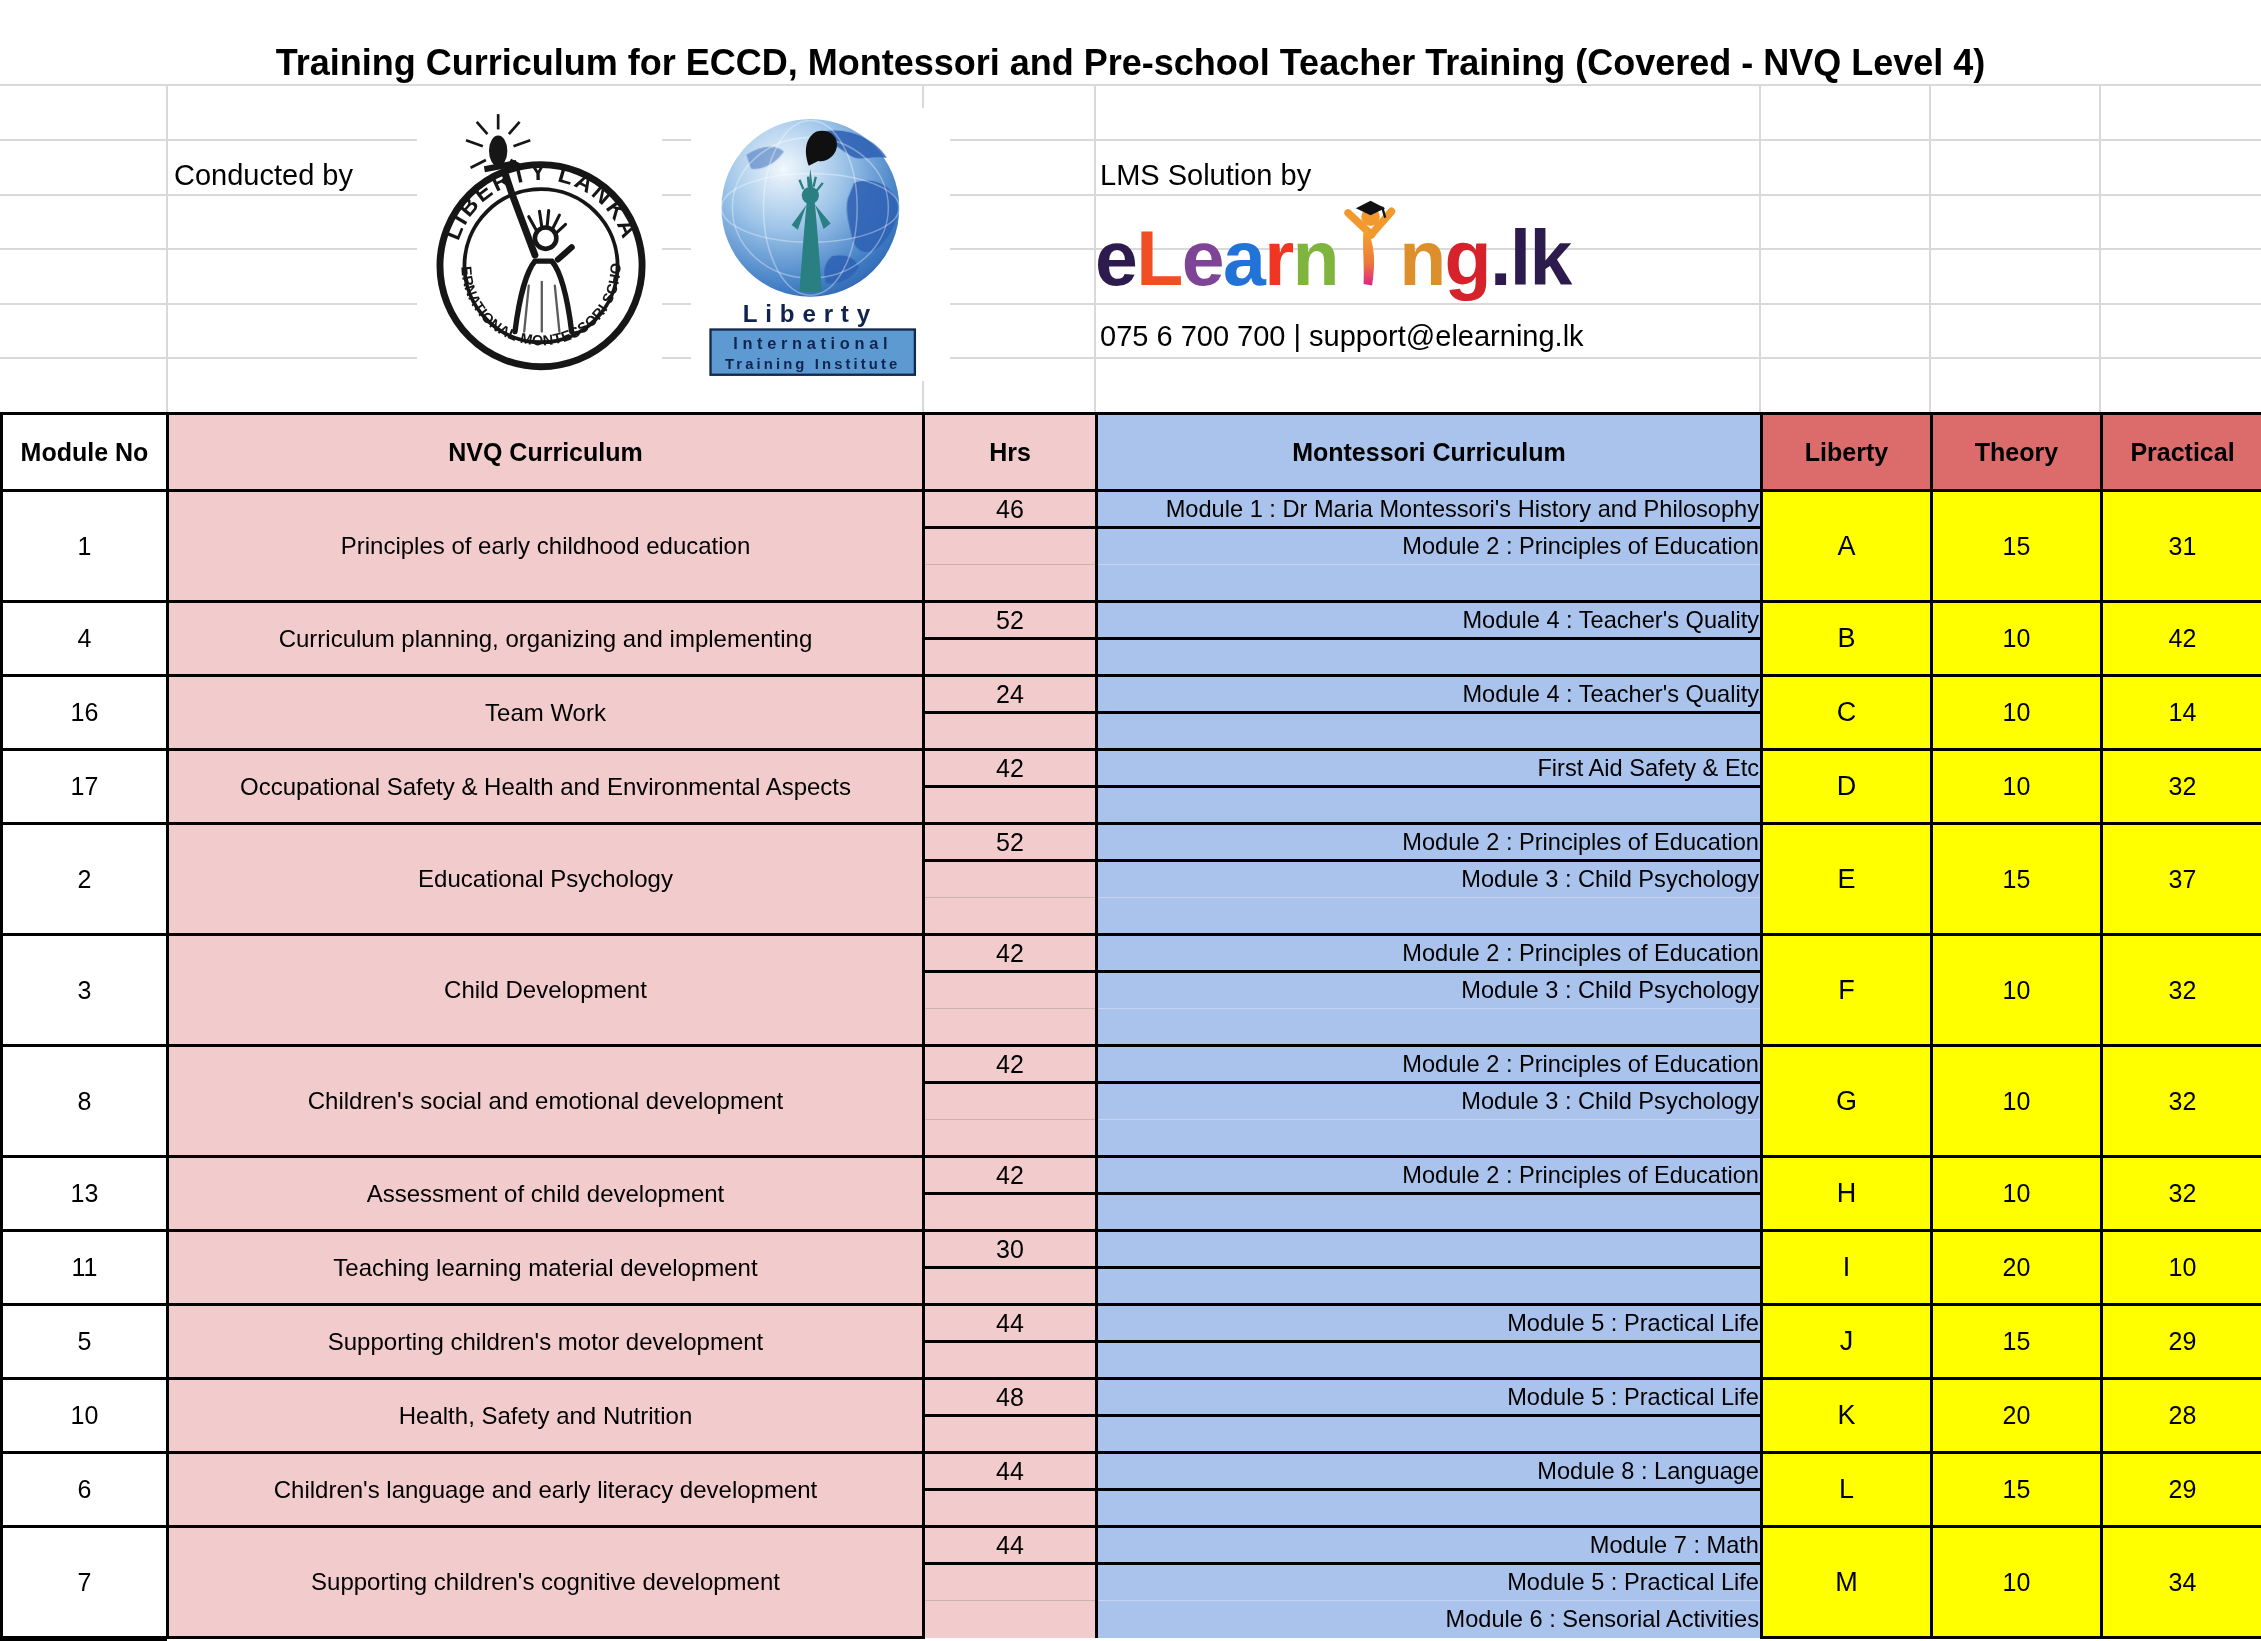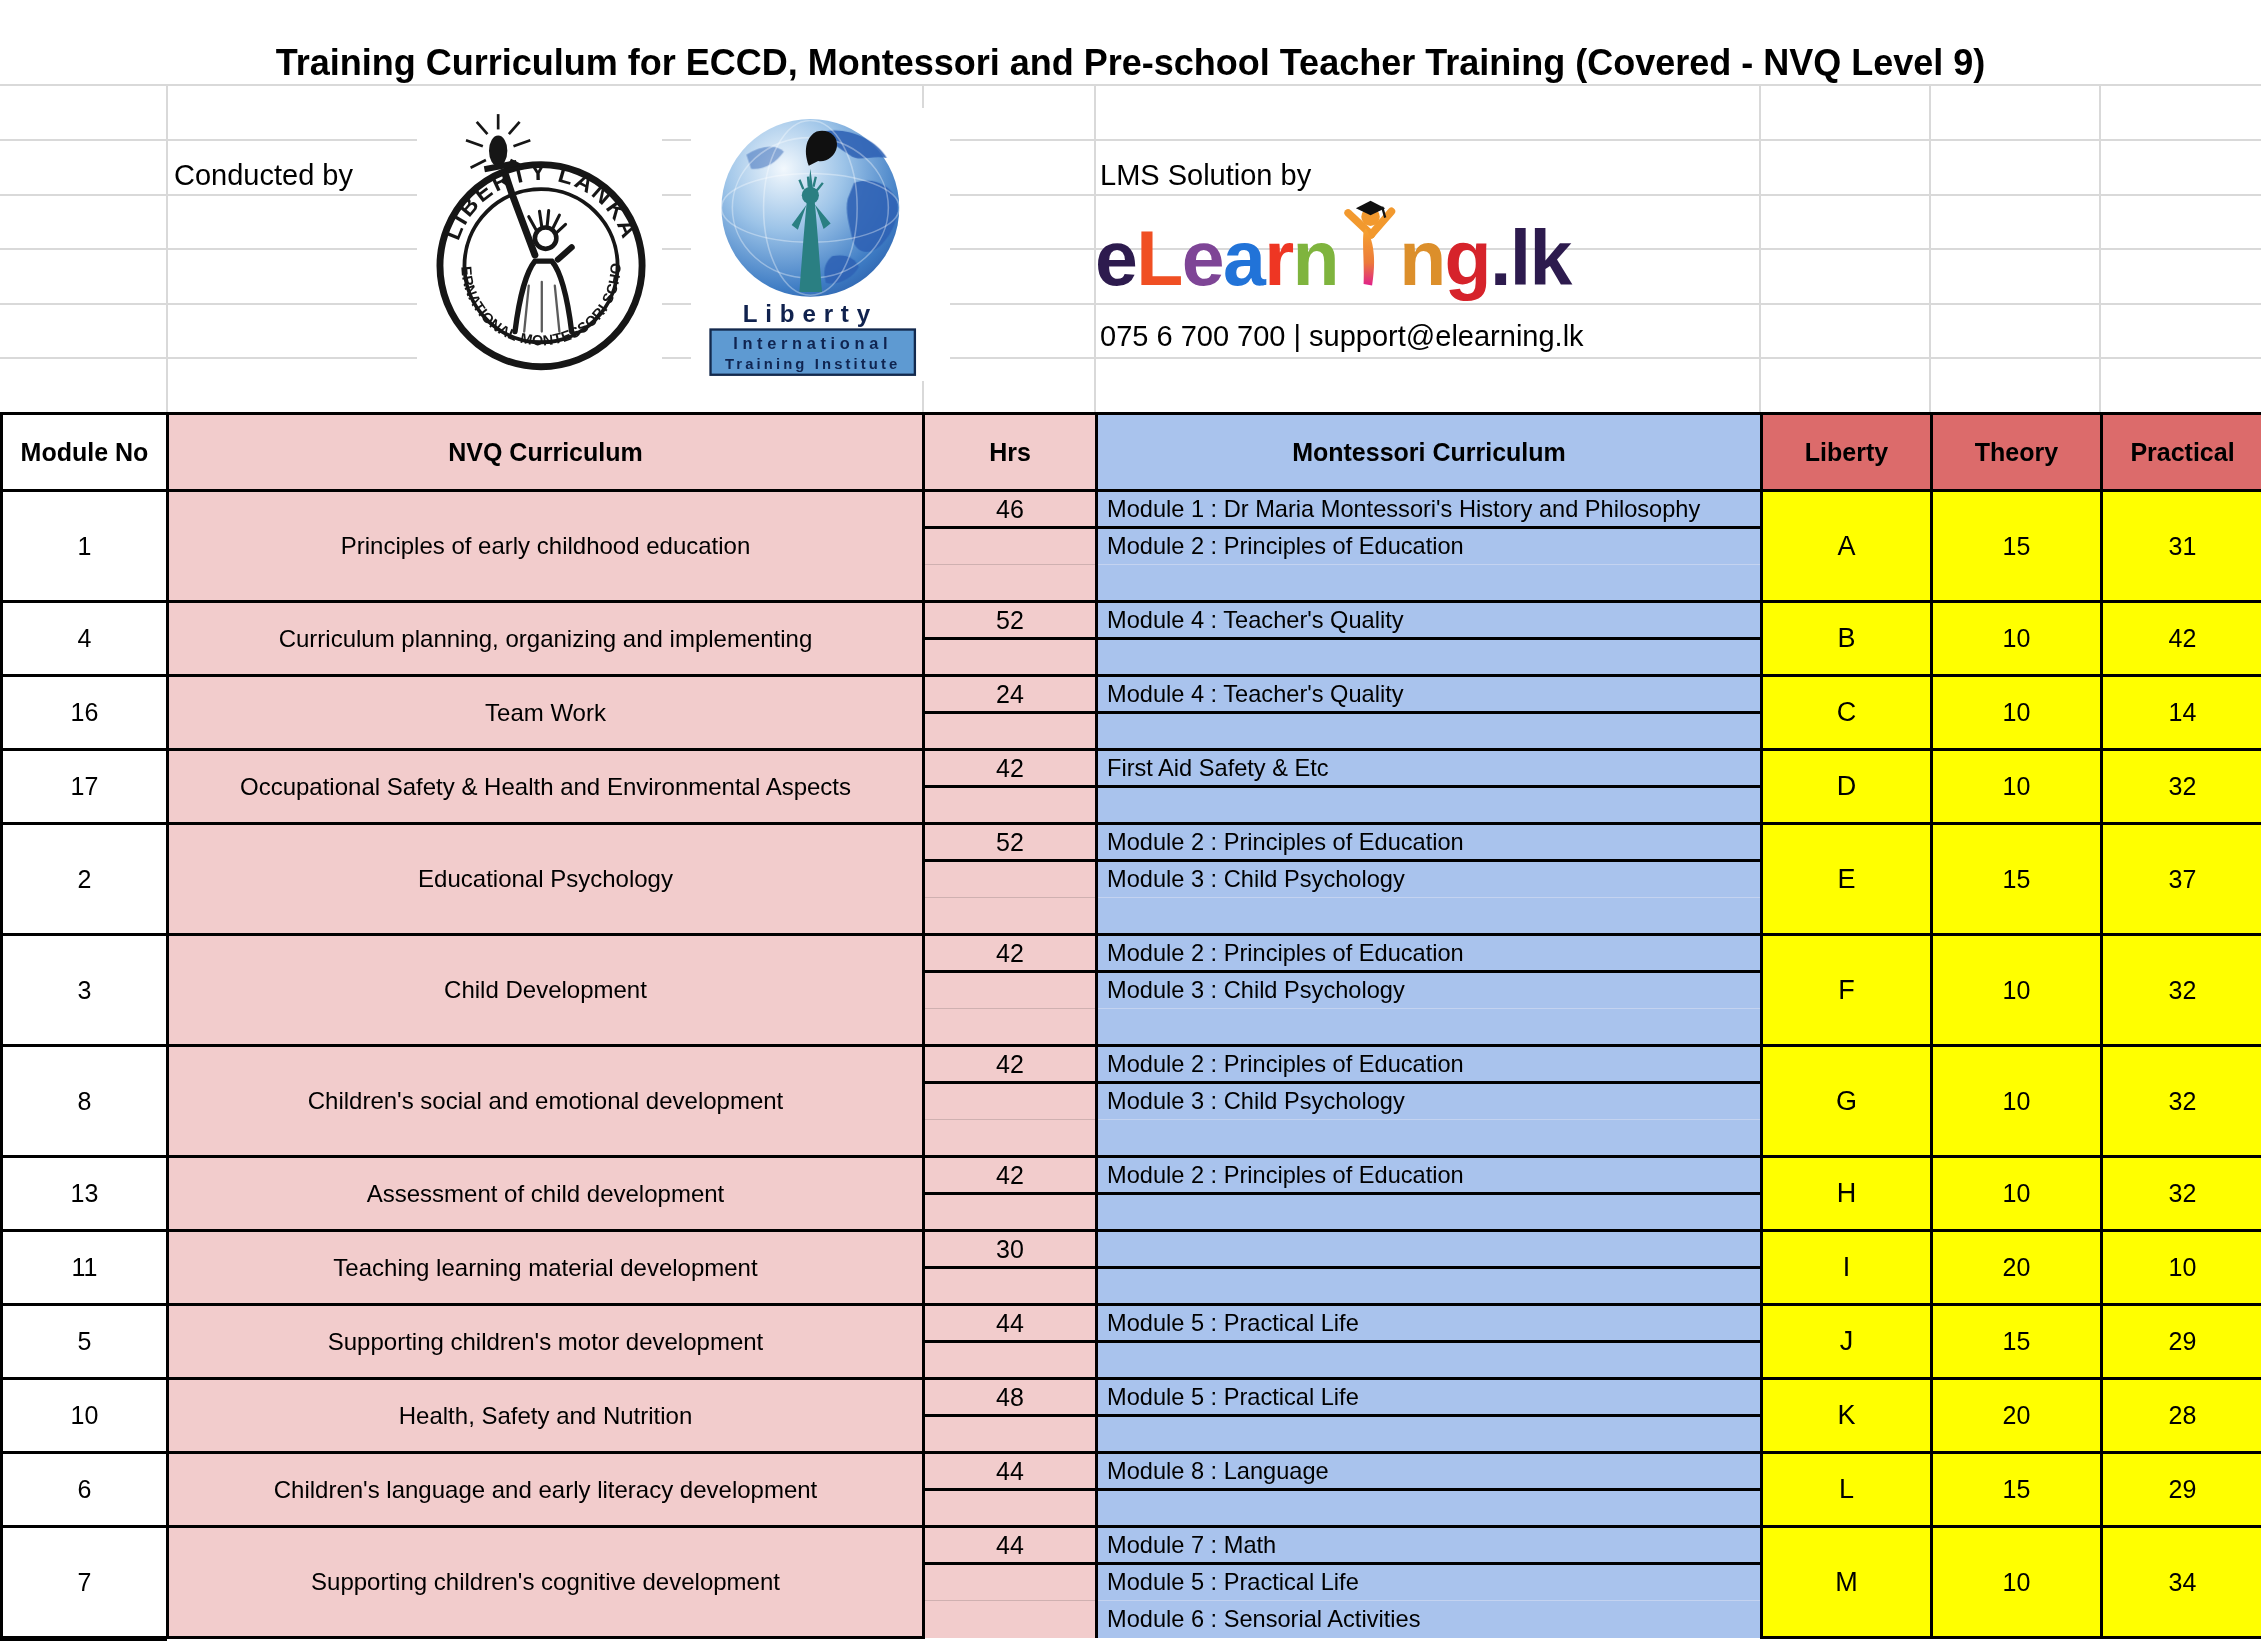--- a/index.html
+++ b/index.html
@@ -41,33 +41,33 @@
   th.c-no{background:#fff;}
   th.c-pink{background:var(--pink);}
   th.c-blue{background:var(--blue);}
   th.c-red{background:var(--red);}
   td{font-size:24px;vertical-align:middle;}
   td.module-no{background:#fff;text-align:center;font-size:25px;}
   td.nvq{background:var(--pink);text-align:center;}
   td.hrs{background:var(--pink);text-align:center;font-size:25px;}
   td.hrs.sub{border-top:1.6px solid var(--sep-pink);border-bottom:none;}
   td.hrs.first{border-top:3.1px solid var(--ink);}
-  td.mont{background:var(--blue);text-align:left;padding-left:9px;font-size:23.6px;white-space:nowrap;}
+  td.mont{background:var(--blue);text-align:right;padding-left:9px;font-size:23.6px;white-space:nowrap;}
   td.mont.sub{border-top:1.6px solid var(--sep-blue);border-bottom:none;}
   td.mont.first{border-top:3.1px solid var(--ink);}
   td.yellow{background:var(--yellow);text-align:center;}
   td.module-letter{font-size:27px;}
   td.theory,td.practical{font-size:25px;}
   #bottom-left-border{position:absolute;left:0;top:1637px;width:167px;height:4.7px;background:var(--ink);}
   svg text{font-family:"Liberation Sans","DejaVu Sans",sans-serif;}
 </style>
 </head>
 <body>
 
-<div class="page-title">Training Curriculum for ECCD, Montessori and Pre-school Teacher Training (Covered - NVQ Level 9)</div>
+<div class="page-title">Training Curriculum for ECCD, Montessori and Pre-school Teacher Training (Covered - NVQ Level 4)</div>
 
 <div id="gridlines">
     <div class="gridline-h" style="top: 84px;"></div>
     <div class="gridline-h" style="top: 139px;"></div>
     <div class="gridline-h" style="top: 194px;"></div>
     <div class="gridline-h" style="top: 248px;"></div>
     <div class="gridline-h" style="top: 303px;"></div>
     <div class="gridline-h" style="top: 357px;"></div>
     <div class="gridline-v" style="left: 166px; top: 84px; height: 330px;"></div>
     <div class="gridline-v" style="left: 922px; top: 84px; height: 330px;"></div>

